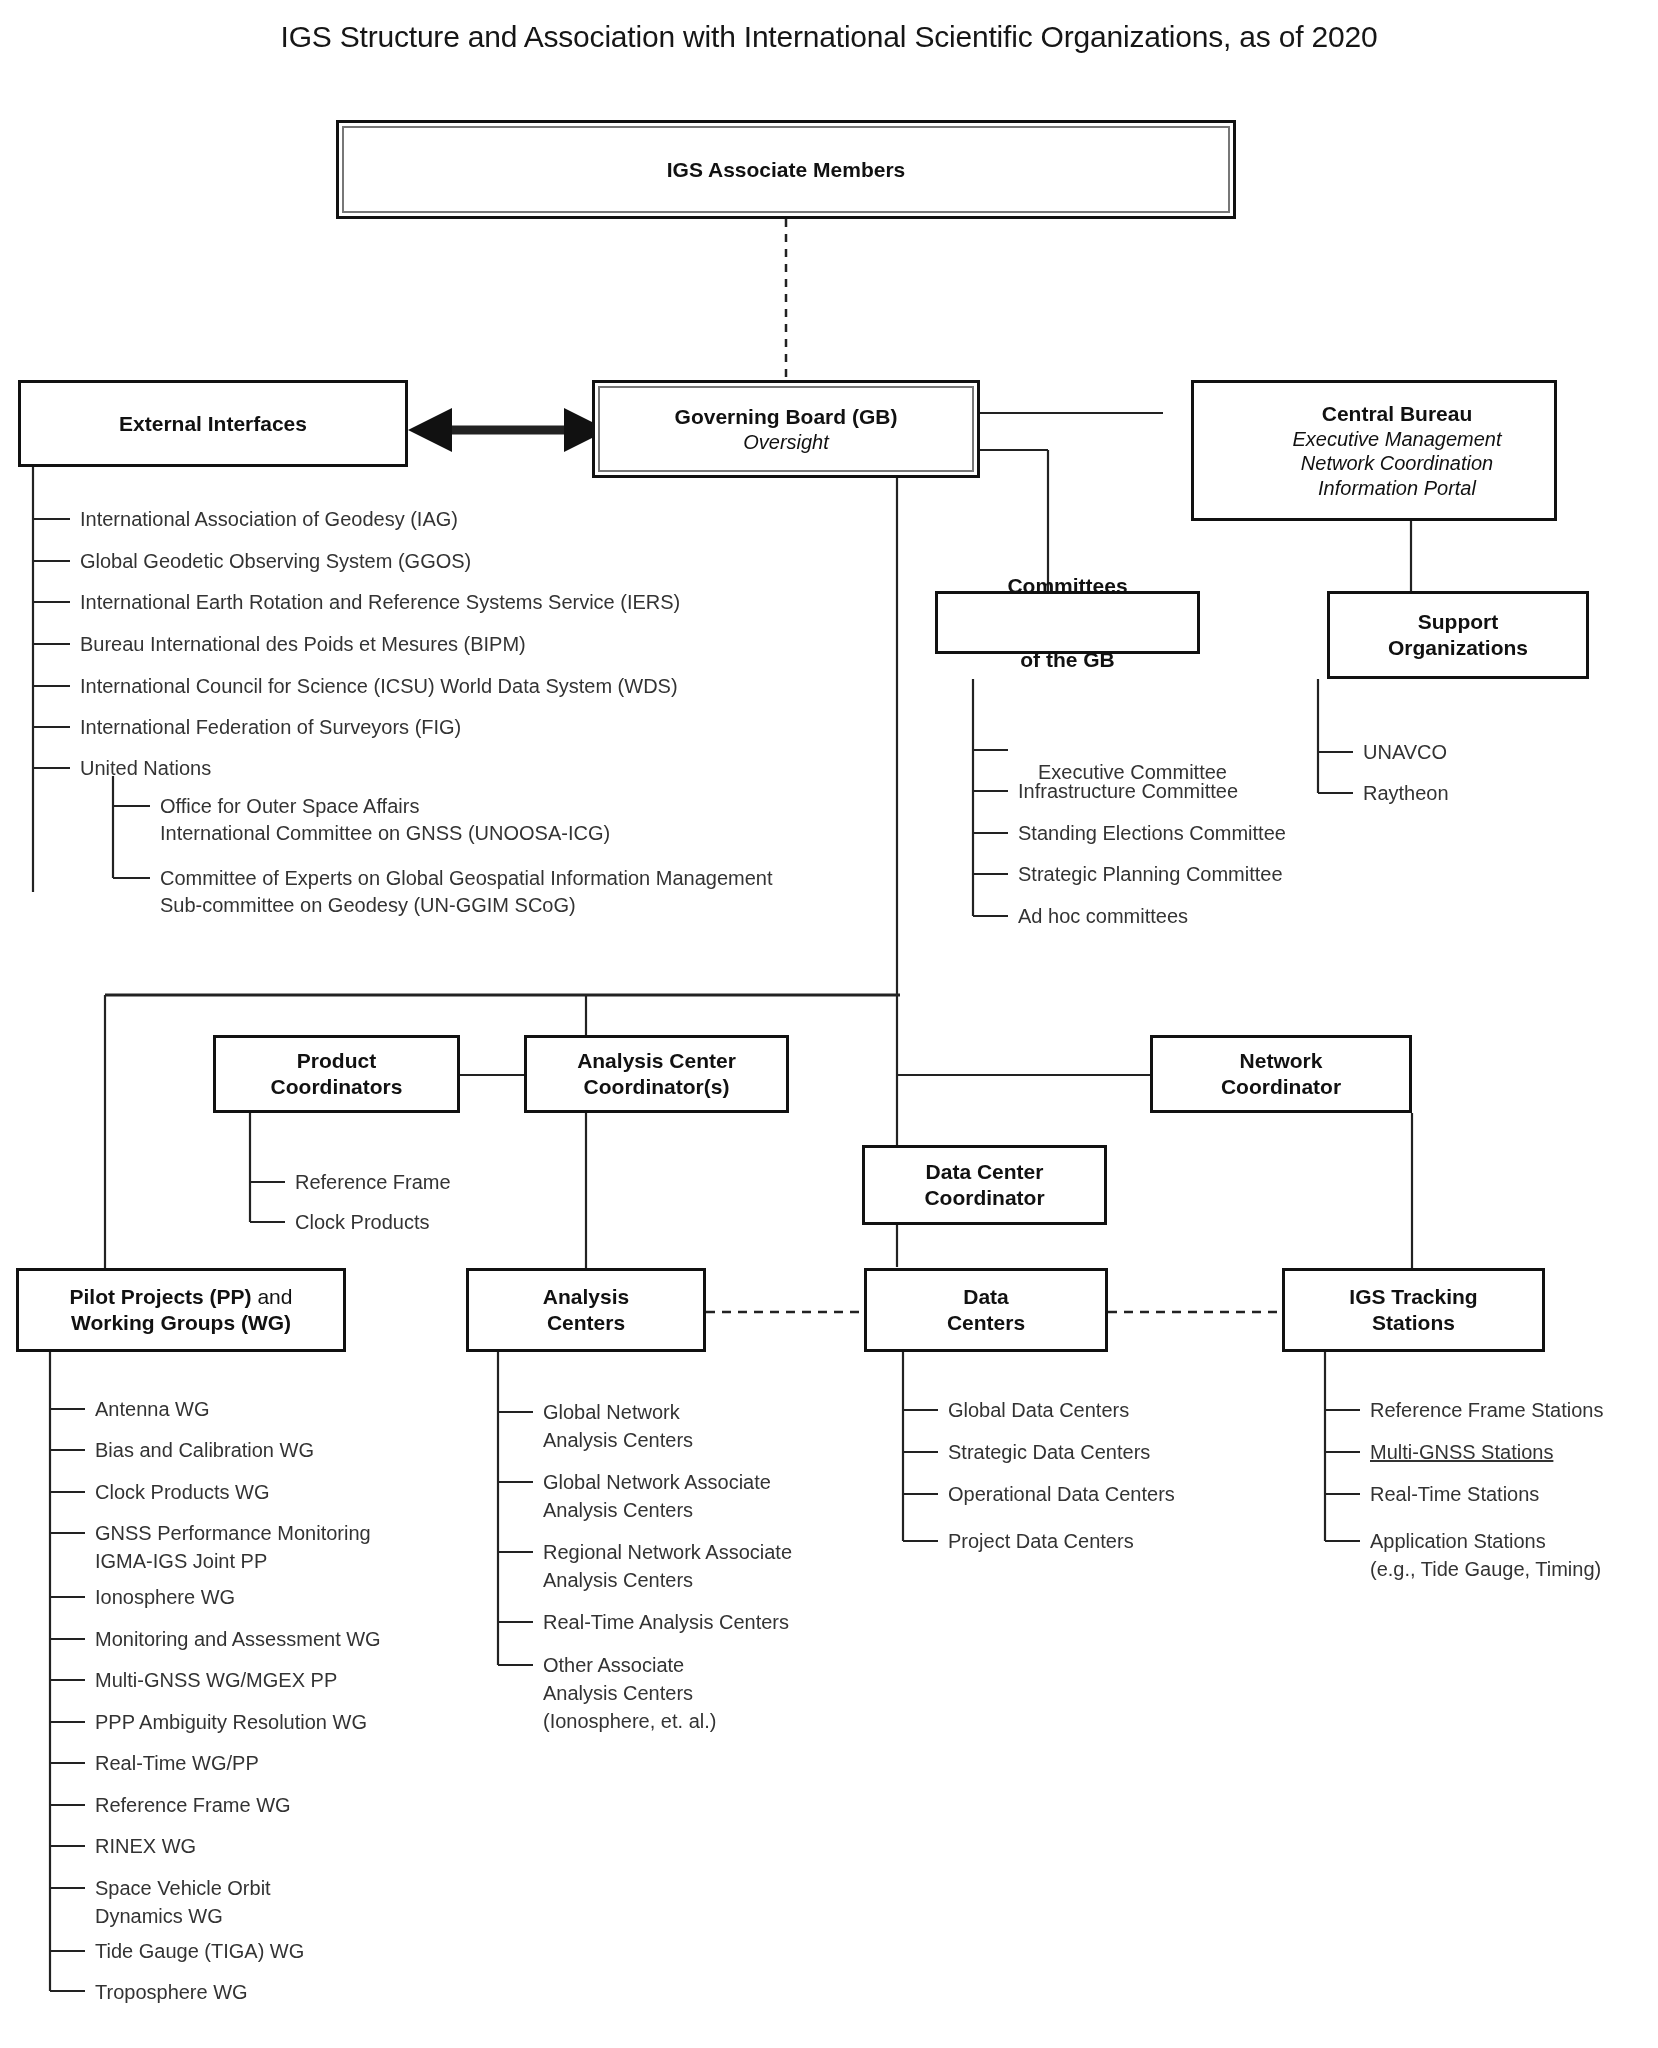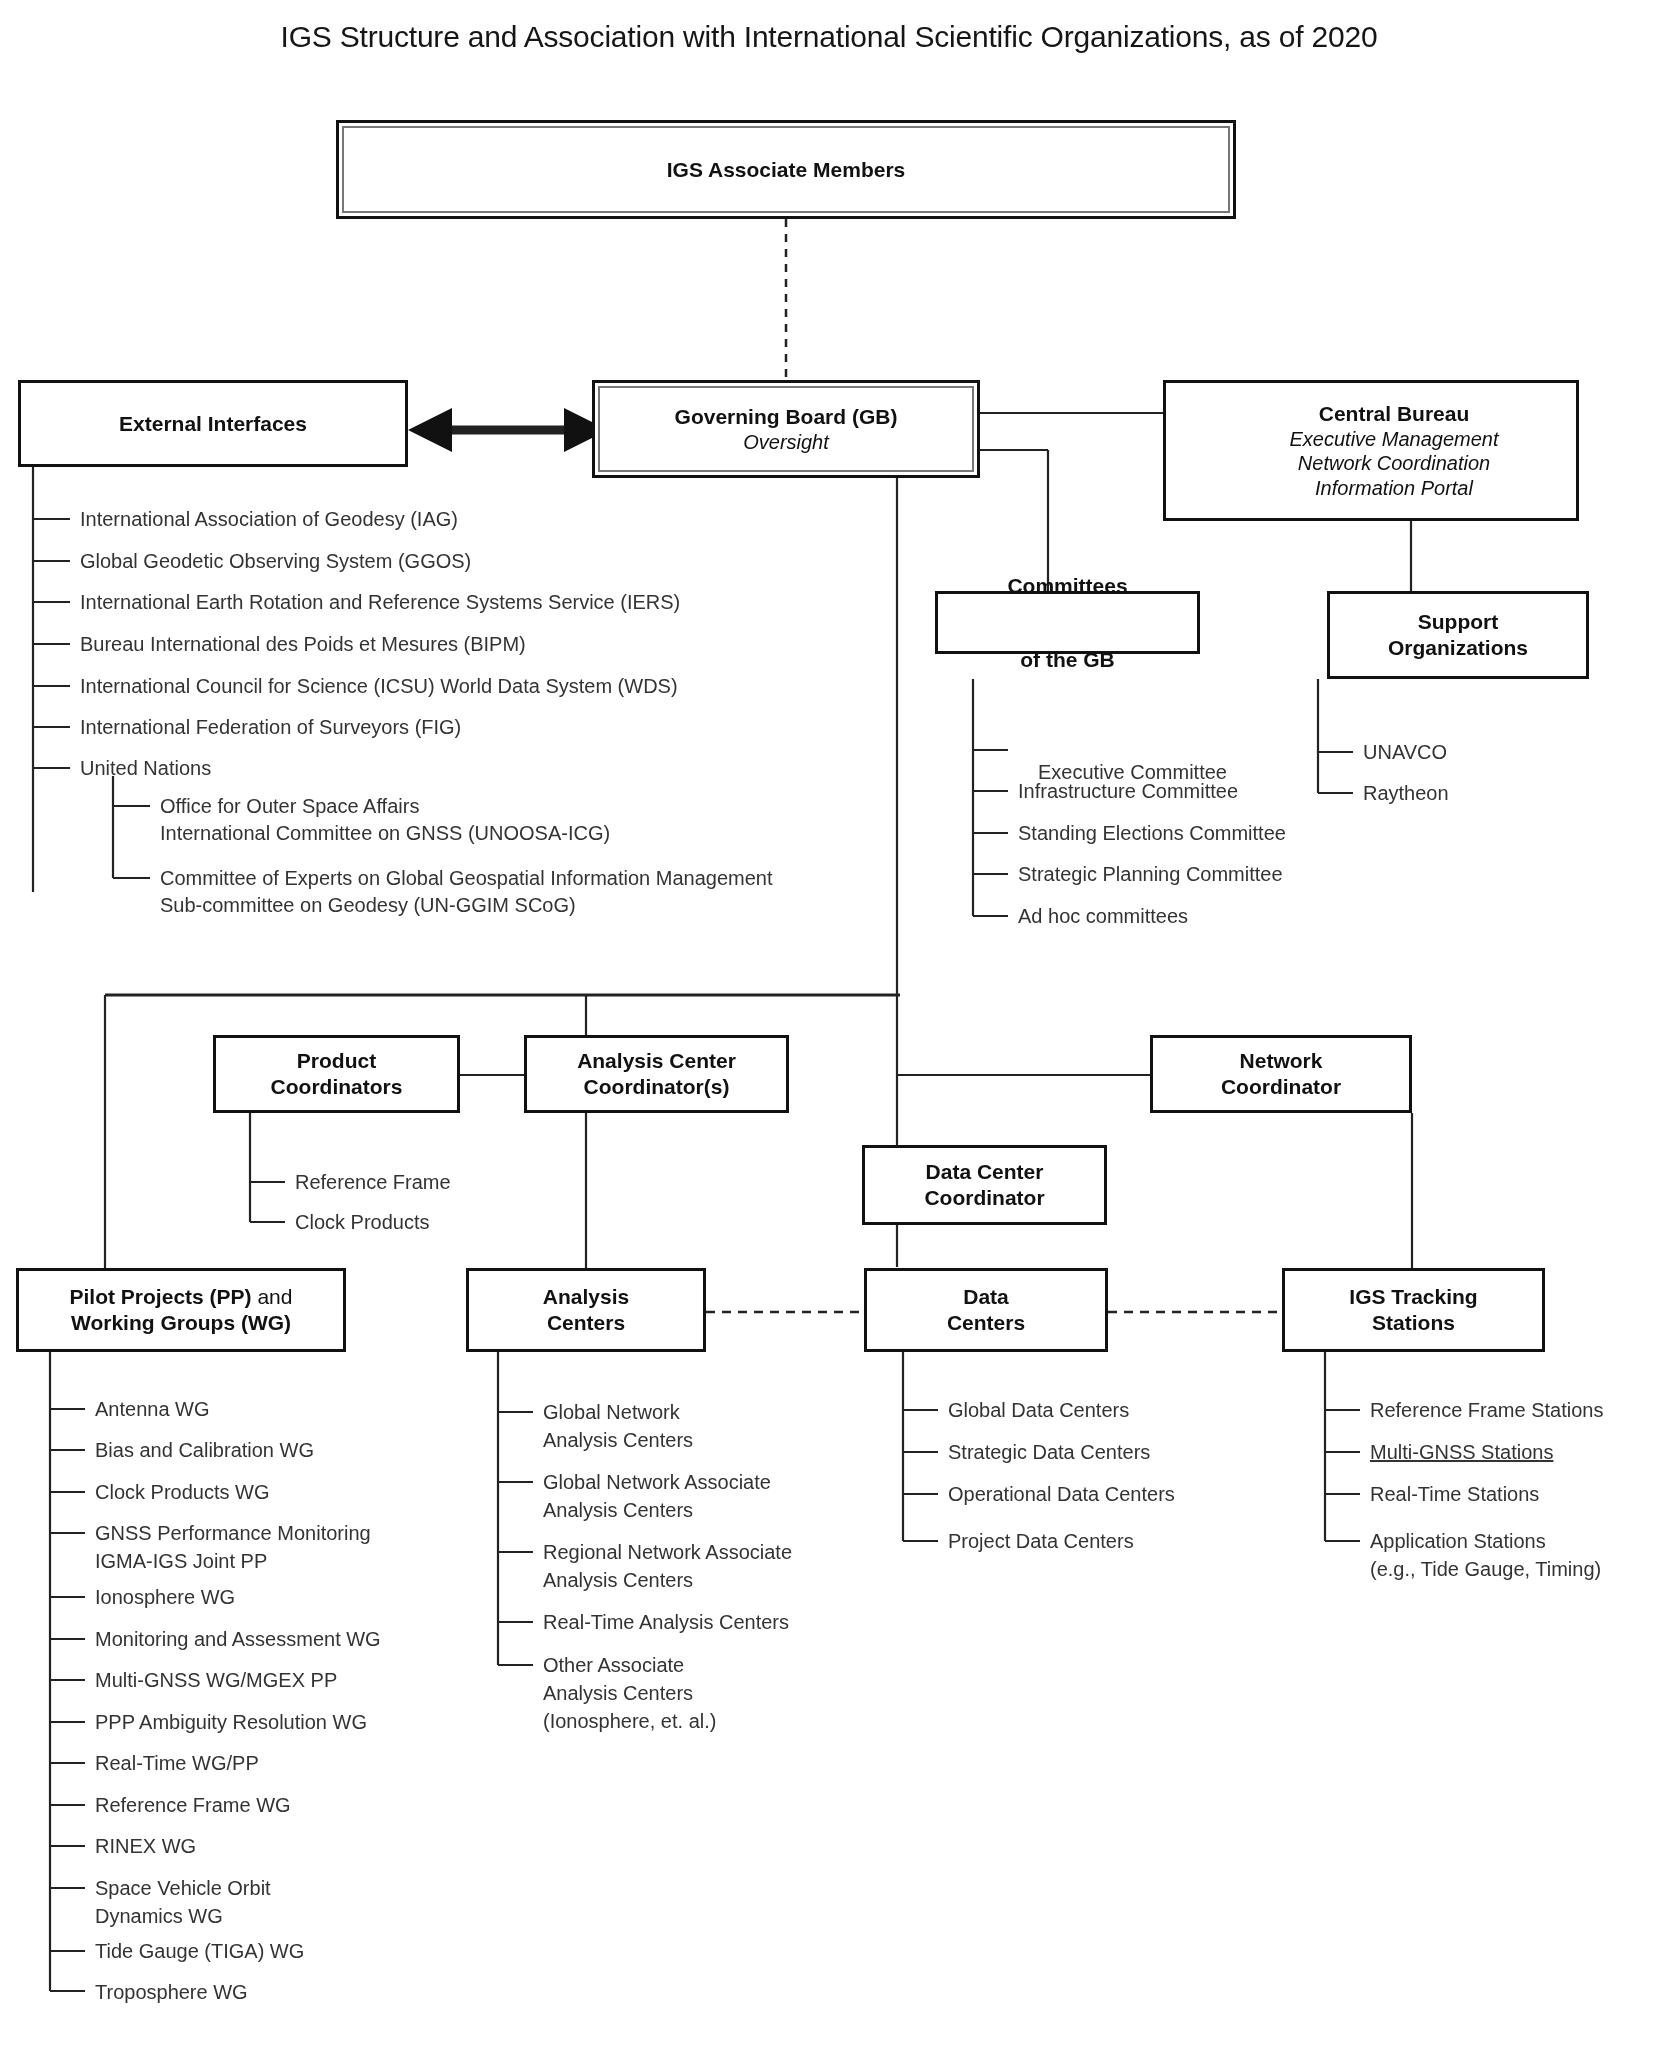--- a/index.html
+++ b/index.html
@@ -186,21 +186,21 @@
 
   <div class="box" style="left:18px; top:380px; width:390px; height:87px;">
     <span class="bt">External Interfaces</span>
   </div>
 
   <div class="box dblbox" style="left:592px; top:380px; width:388px; height:98px;">
     <span class="bt">Governing Board (GB)</span>
     <span class="sub">Oversight</span>
   </div>
 
-  <div class="box" style="left:1163px; top:380px; width:416px; height:141px;padding-left:46px;">
+  <div class="box" style="left:1191px; top:380px; width:366px; height:141px;padding-left:46px;">
     <span class="bt">Central Bureau</span>
     <span class="sub">Executive Management</span>
     <span class="sub">Network Coordination</span>
     <span class="sub">Information Portal</span>
   </div>
 
   <div class="box" style="left:935px; top:591px; width:265px; height:63px;gap:48px;">
     <span class="bt">Committees</span>
     <span class="bt">of the GB</span>
   </div>

